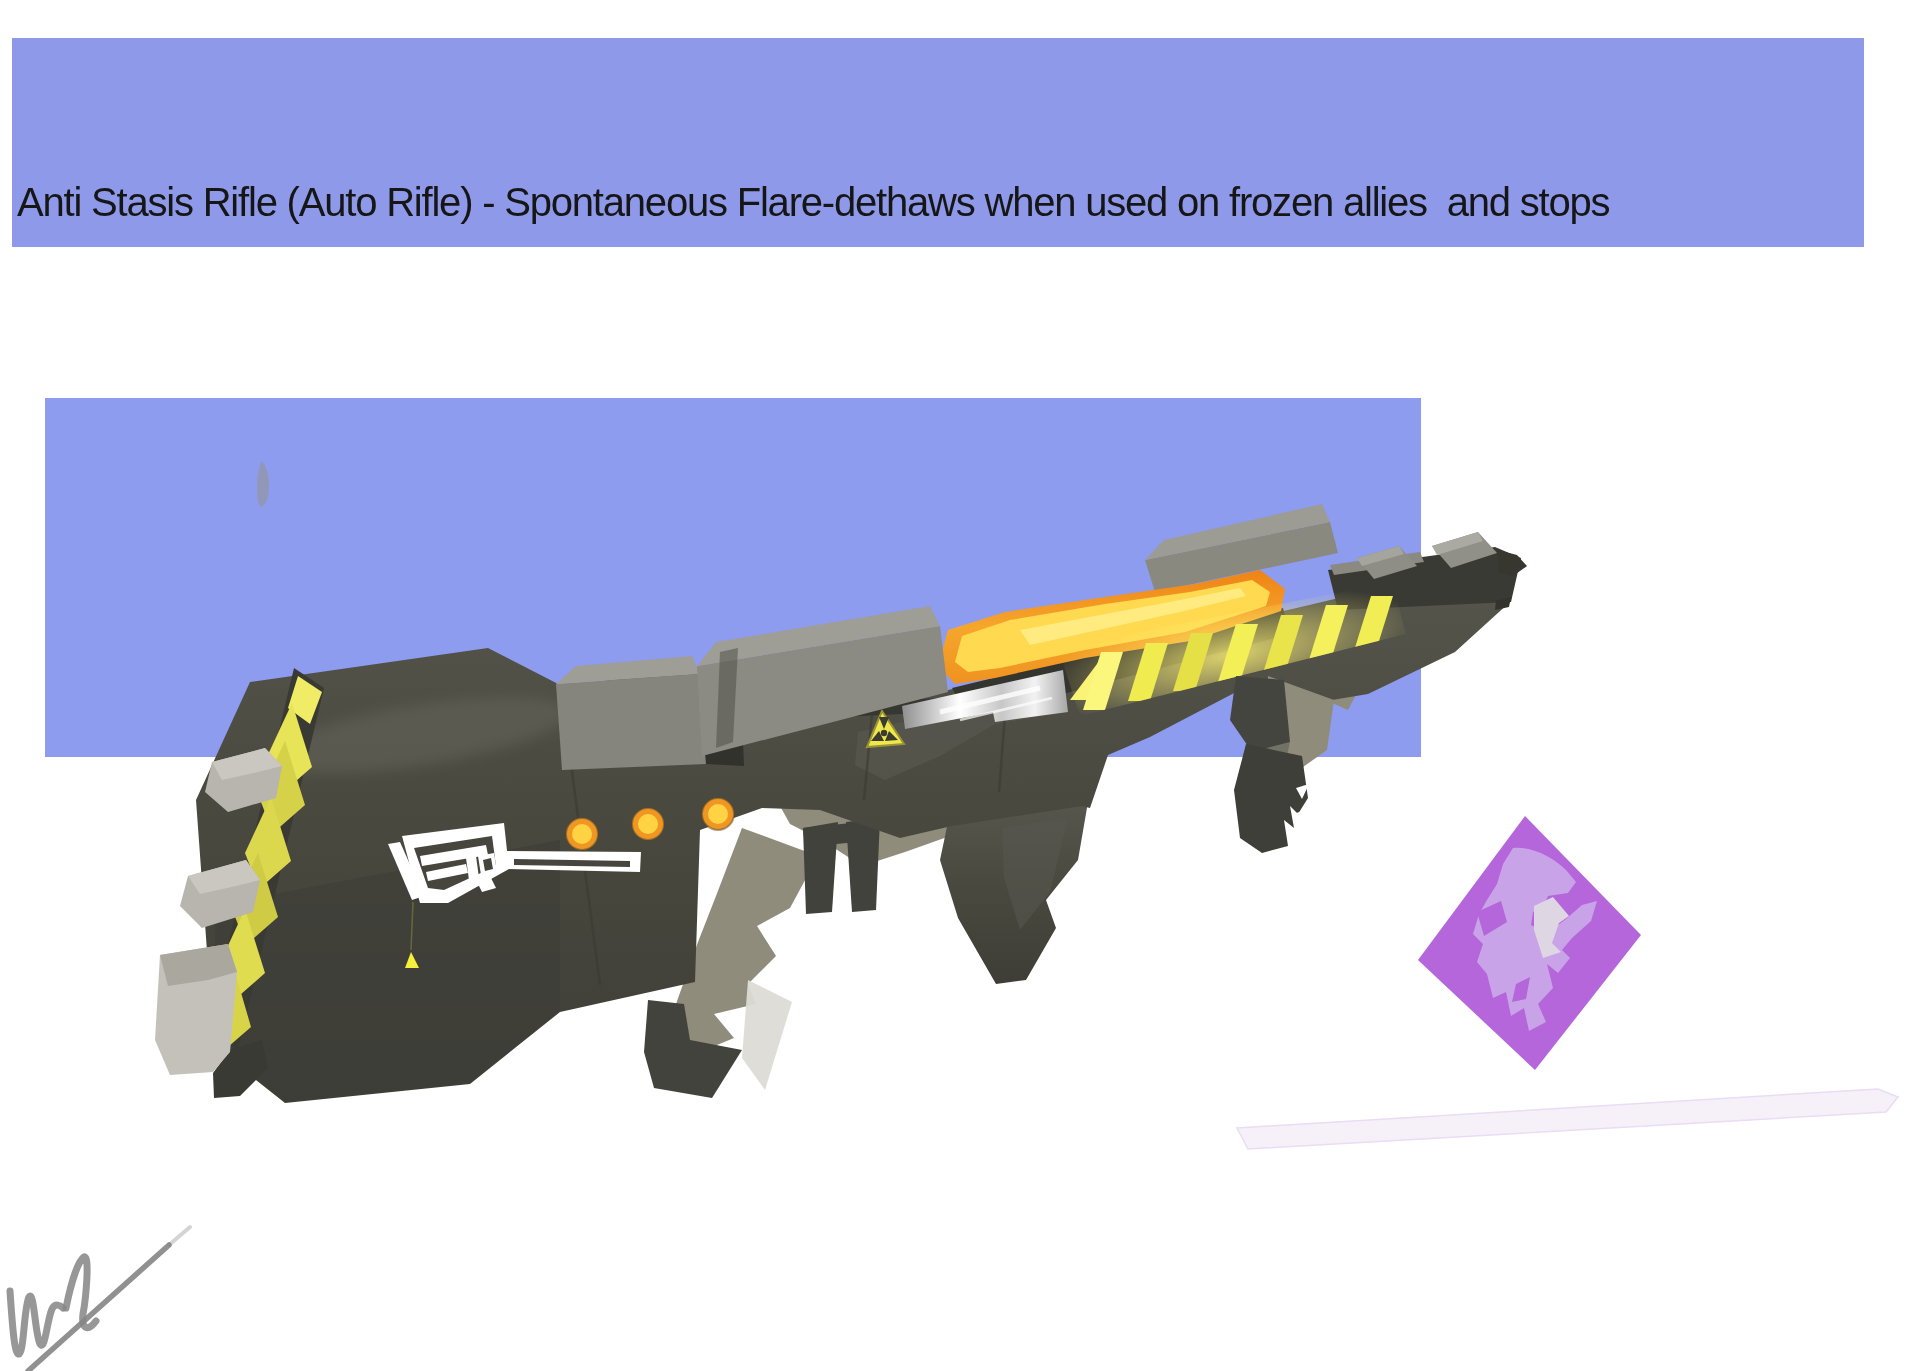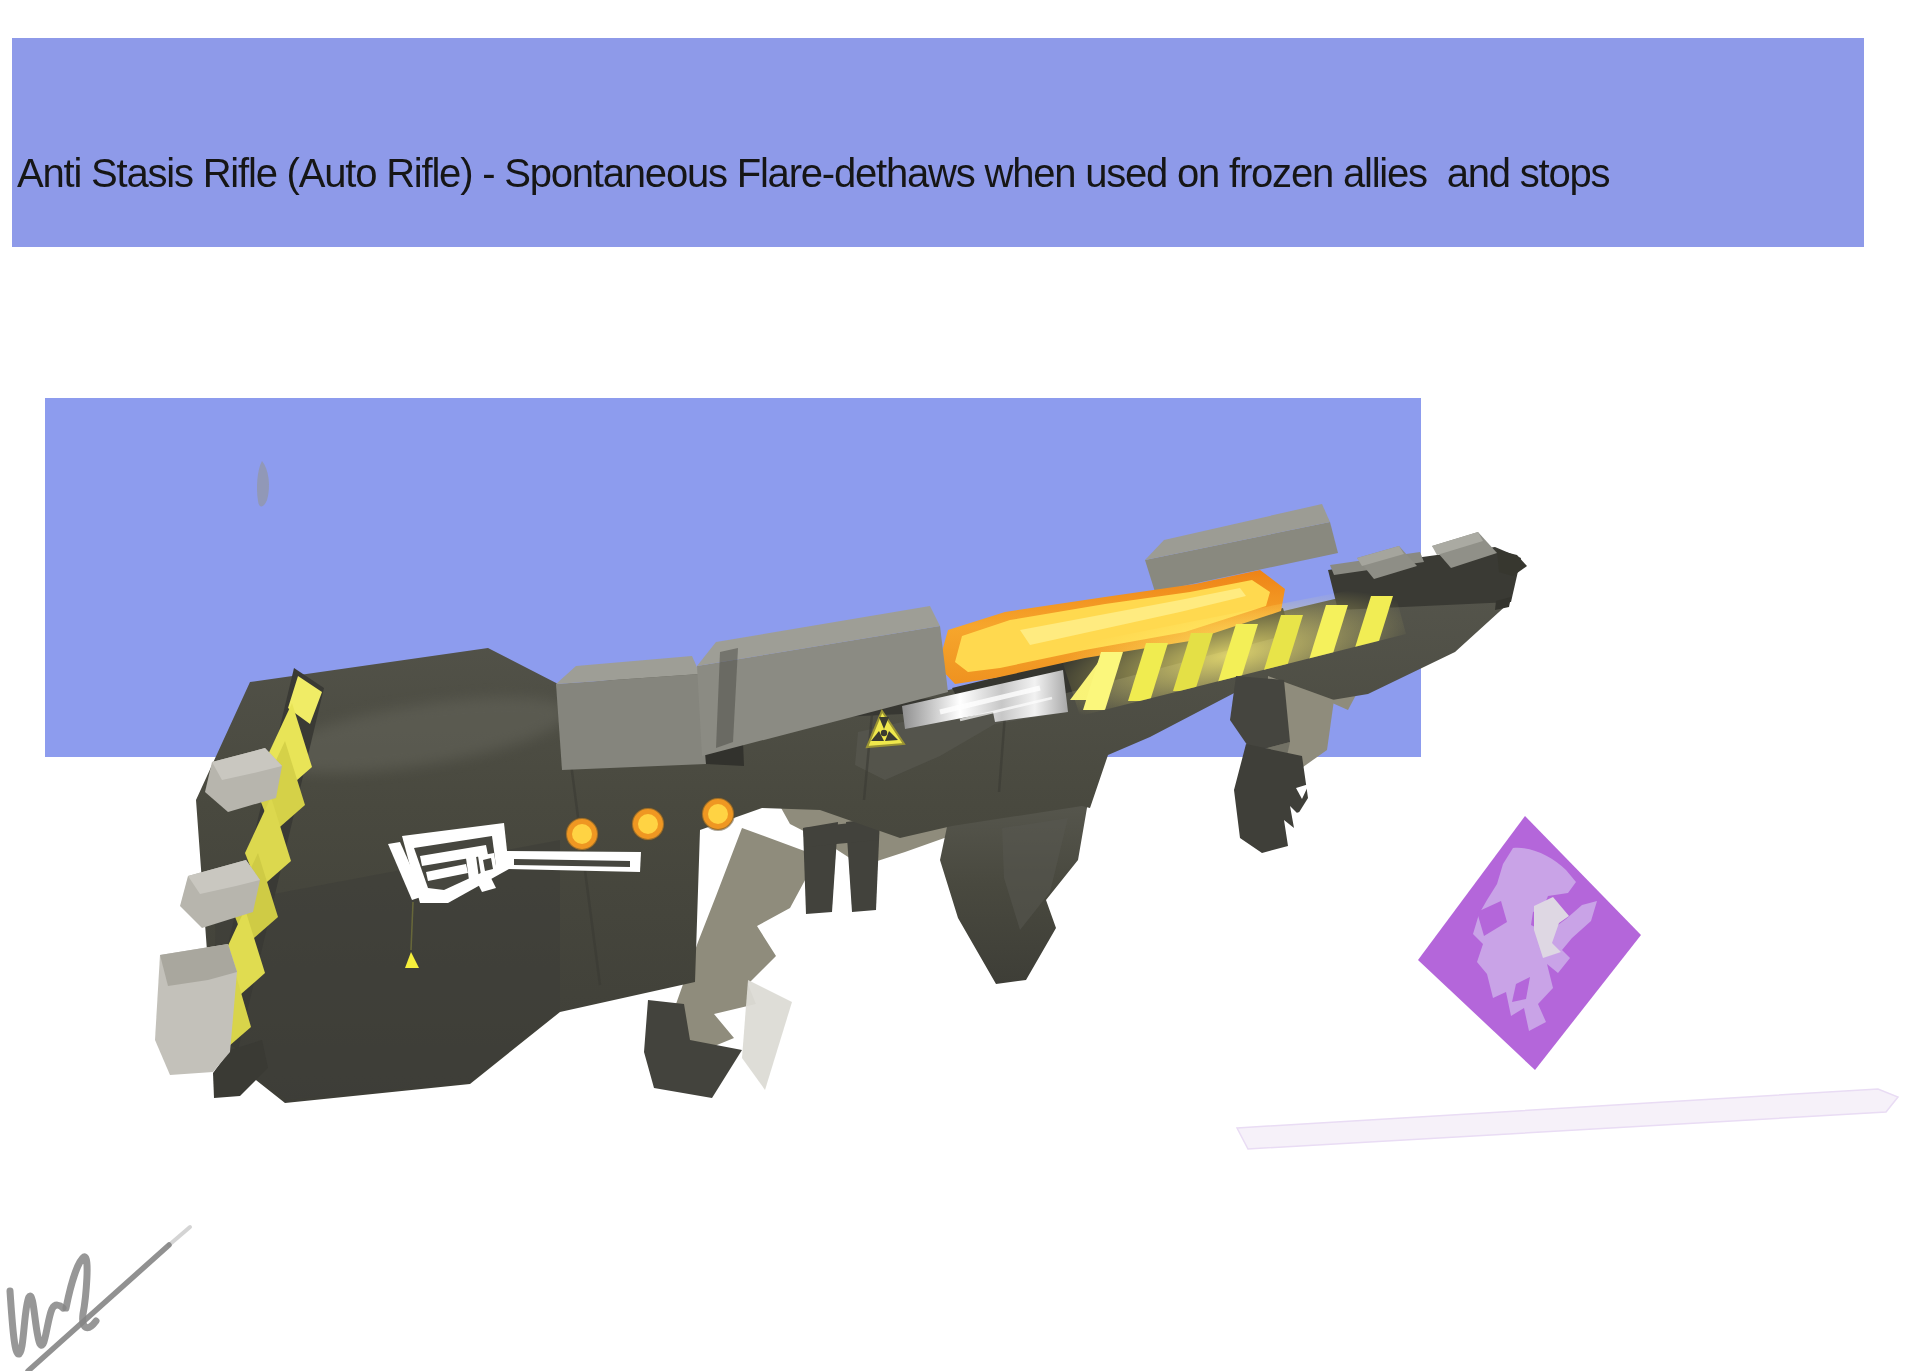--- a/index.html
+++ b/index.html
@@ -6,21 +6,21 @@
   .stage{
     position:relative;width:1920px;height:1371px;overflow:hidden;
     background:var(--page,#ffffff);
     font-family:"Liberation Sans",sans-serif;
   }
   .banner{
     position:absolute;left:12px;top:38px;width:1852px;height:209px;
     background:var(--banner-bg,#8e9ae9);
     color:var(--text,#161616);
     font-size:40px;line-height:51px;letter-spacing:-1.2px;
-    padding:8px 8px 0 5px;box-sizing:border-box;
+    padding:37px 8px 0 5px;box-sizing:border-box;
     white-space:pre;overflow:hidden;
   }
   .banner div{white-space:pre;}
   svg.art{position:absolute;left:0;top:0;width:1920px;height:1371px;}
 </style>
 </head>
 <body>
 
 <div class="stage">
 

